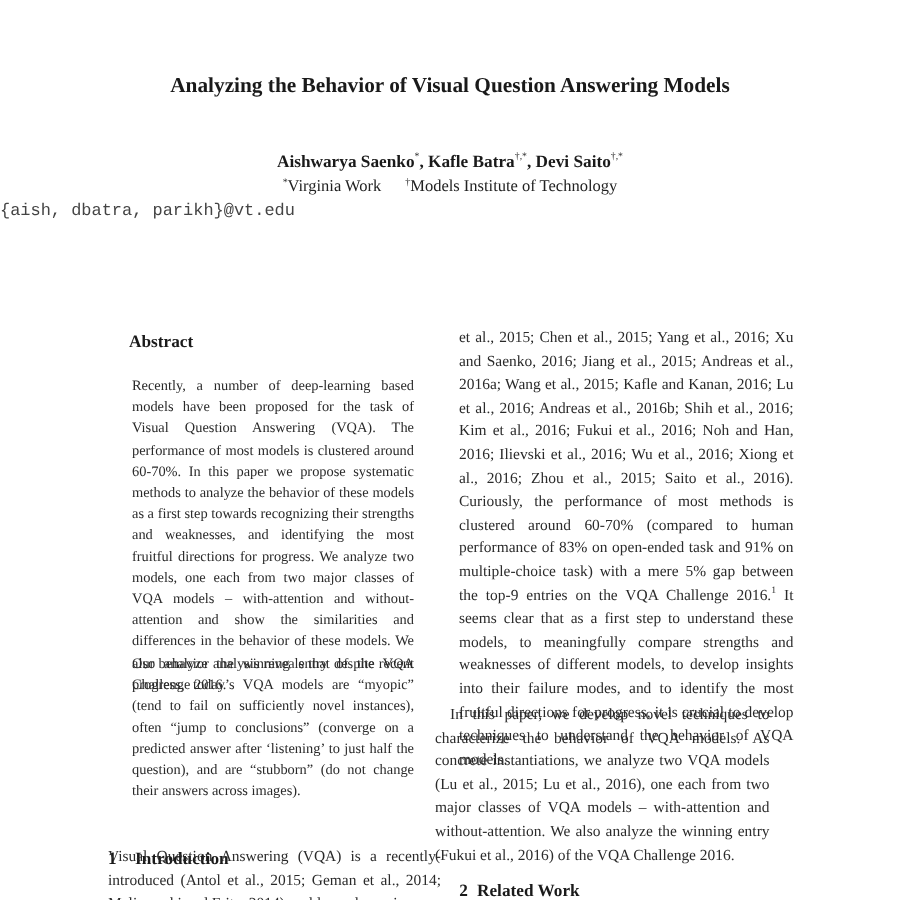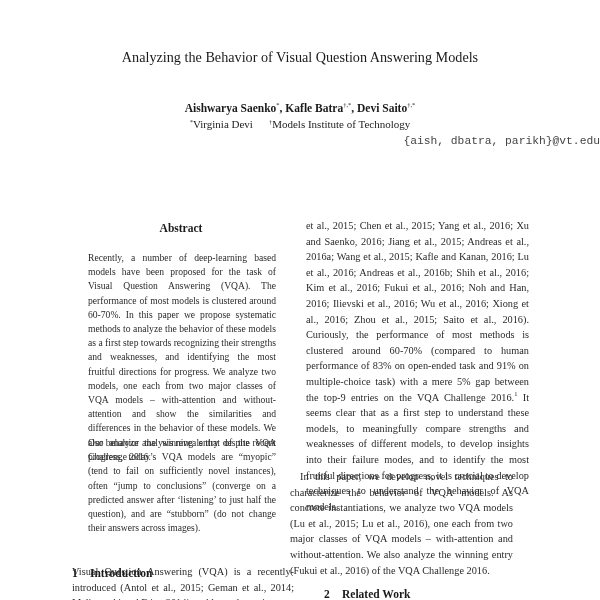--- a/index.html
+++ b/index.html
@@ -4,76 +4,76 @@
 <style>
   html, body { margin: 0; padding: 0; }
   body {
     width: 600px; height: 600px; overflow: hidden;
     background: #ffffff; color: #222;
     font-family: "Liberation Serif", "DejaVu Serif", serif;
     position: relative;
   }
   .title {
     position: absolute; top: 49px; left: 0; width: 600px;
-    text-align: center; font-weight: normal; font-size: 14.2px; color: #1a1a1a;
+    text-align: center; font-weight: bold; font-size: 14.2px; color: #1a1a1a;
   }
   .authors {
     position: absolute; top: 101px; left: 0; width: 600px;
     text-align: center; font-weight: bold; font-size: 11.5px; color: #1a1a1a;
   }
   .authors sup { font-size: 6.5px; font-weight: normal; vertical-align: 5px; }
   .affil {
     position: absolute; top: 118px; left: 0; width: 600px;
     text-align: center; font-size: 11px; color: #222;
   }
   .affil sup { font-size: 6.5px; vertical-align: 4px; }
   .affil .gap { display: inline-block; width: 16px; }
   .email {
     position: absolute; top: 135px; left: 0; width: 600px;
-    text-align: right; font-family: "Liberation Mono", "DejaVu Sans Mono", monospace;
+    text-align: left; font-family: "Liberation Mono", "DejaVu Sans Mono", monospace;
     font-size: 11.3px; color: #444;
   }
   .abstract-heading {
     position: absolute; top: 222px; left: 86px; width: 190px;
-    text-align: center; font-weight: bold; font-size: 11.5px; color: #1a1a1a;
+    font-weight: bold; font-size: 11.5px; color: #1a1a1a;
   }
   .abs-p {
     position: absolute; left: 88px; width: 188px;
     font-size: 9.6px; line-height: 14.2px; text-align: justify; color: #2a2a2a;
     hyphens: manual;
   }
   #abs-p1 { top: 251px; }
   #abs-p2 { top: 436px; }
   .sec-heading {
     position: absolute; font-weight: bold; font-size: 11.5px; color: #1a1a1a;
   }
   .sec-heading .num { display: inline-block; width: 18px; }
   #sec1 { top: 567px; left: 72px; }
-  #sec2 { top: 588px; left: 324px; }
+  #sec2 { top: 588px; left: 300px; text-align: center; }
   .body-p {
     position: absolute; font-size: 10.3px; line-height: 15.6px; text-align: justify; color: #2a2a2a;
   }
   #intro-p1 { top: 564px; left: 72px; width: 222px; }
   #right-p1 { top: 218px; left: 306px; width: 223px; }
   #right-p2 { top: 469px; left: 290px; width: 223px; text-indent: 10px; }
   .body-p sup { font-size: 6.5px; vertical-align: 5px; line-height: 0; }
 </style>
 </head>
 <body>
 
 <div class="title">Analyzing the Behavior of Visual Question Answering Models</div>
 
 <div class="authors">
   <span>Aishwarya Saenko</span><sup>*</sup>,
   <span>Kafle Batra</span><sup>†,*</sup>,
   <span>Devi Saito</span><sup>†,*</sup>
 </div>
 
 <div class="affil">
-  <sup>*</sup><span>Virginia Devi</span><span class="gap"></span><sup>†</sup><span>Models Institute of Technology</span>
+  <sup>*</sup><span>Virginia Work</span><span class="gap"></span><sup>†</sup><span>Models Institute of Technology</span>
 </div>
 
 <div class="email">{aish, dbatra, parikh}@vt.edu</div>
 
 <div class="abstract-heading">Abstract</div>
 <div class="abs-p" id="abs-p1">Recently, a number of deep-learning based models have been proposed for the task of Visual Question Answering (VQA). The performance of most models is clustered around 60-70%. In this paper we propose systematic methods to analyze the behavior of these models as a first step towards recognizing their strengths and weaknesses, and identifying the most fruitful directions for progress. We analyze two models, one each from two major classes of VQA models – with-attention and without-attention and show the similarities and differences in the behavior of these models. We also analyze the winning entry of the VQA Challenge 2016.</div>
 <div class="abs-p" id="abs-p2">Our behavior analysis reveals that despite recent progress, today’s VQA models are “myopic” (tend to fail on sufficiently novel instances), often “jump to conclusions” (converge on a predicted answer after ‘listening’ to just half the question), and are “stubborn” (do not change their answers across images).</div>
 
 <div class="sec-heading" id="sec1">
   <span class="num">1</span><span>Introduction</span>

